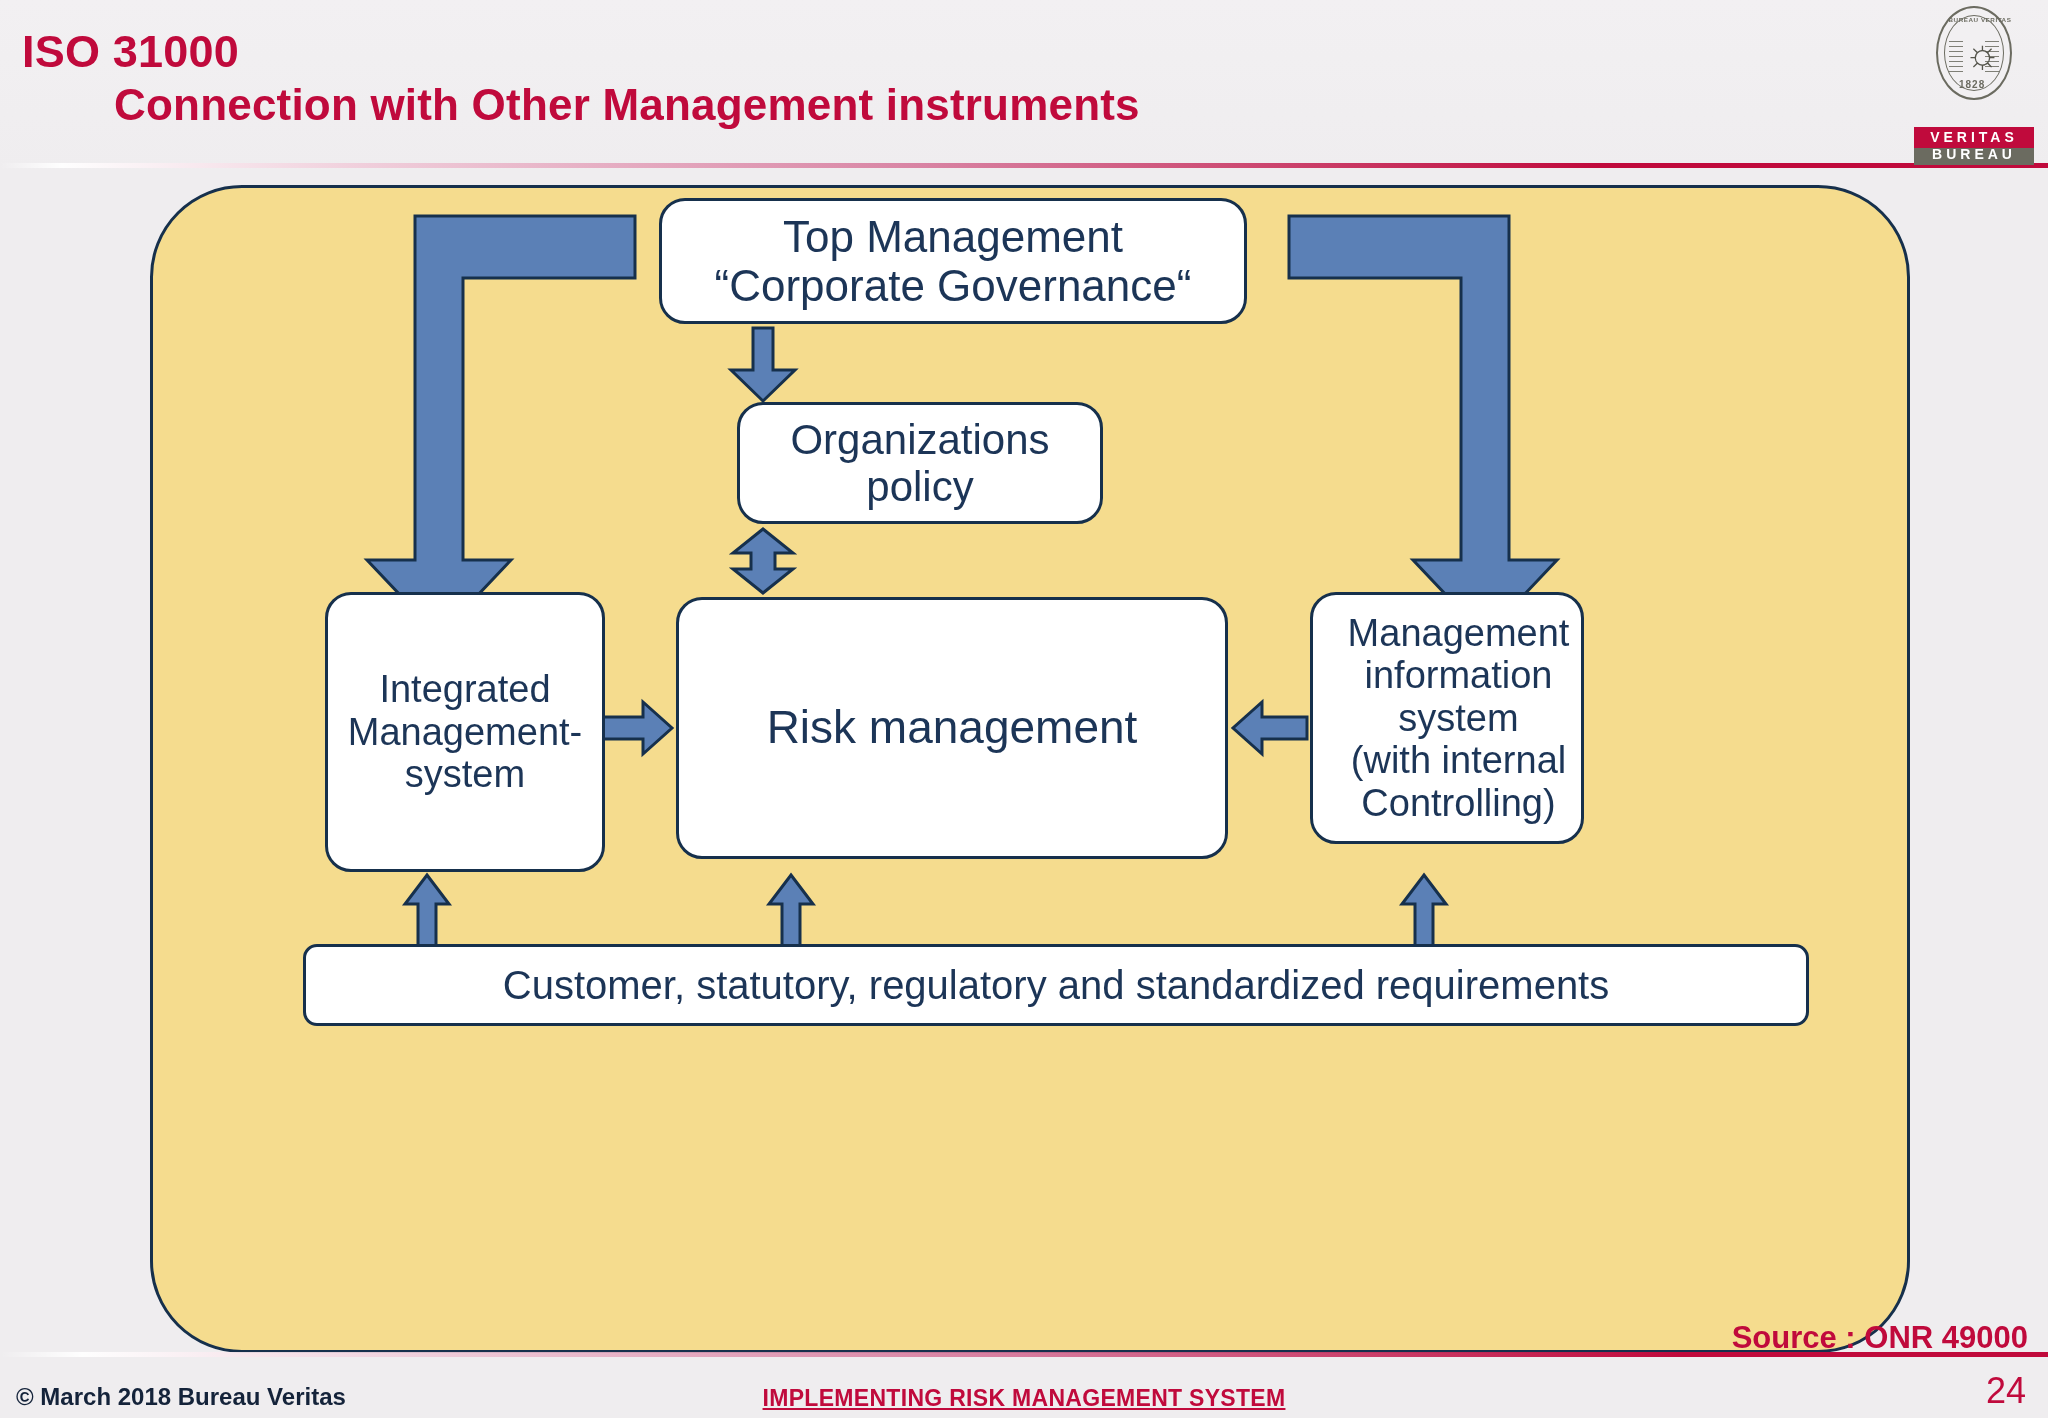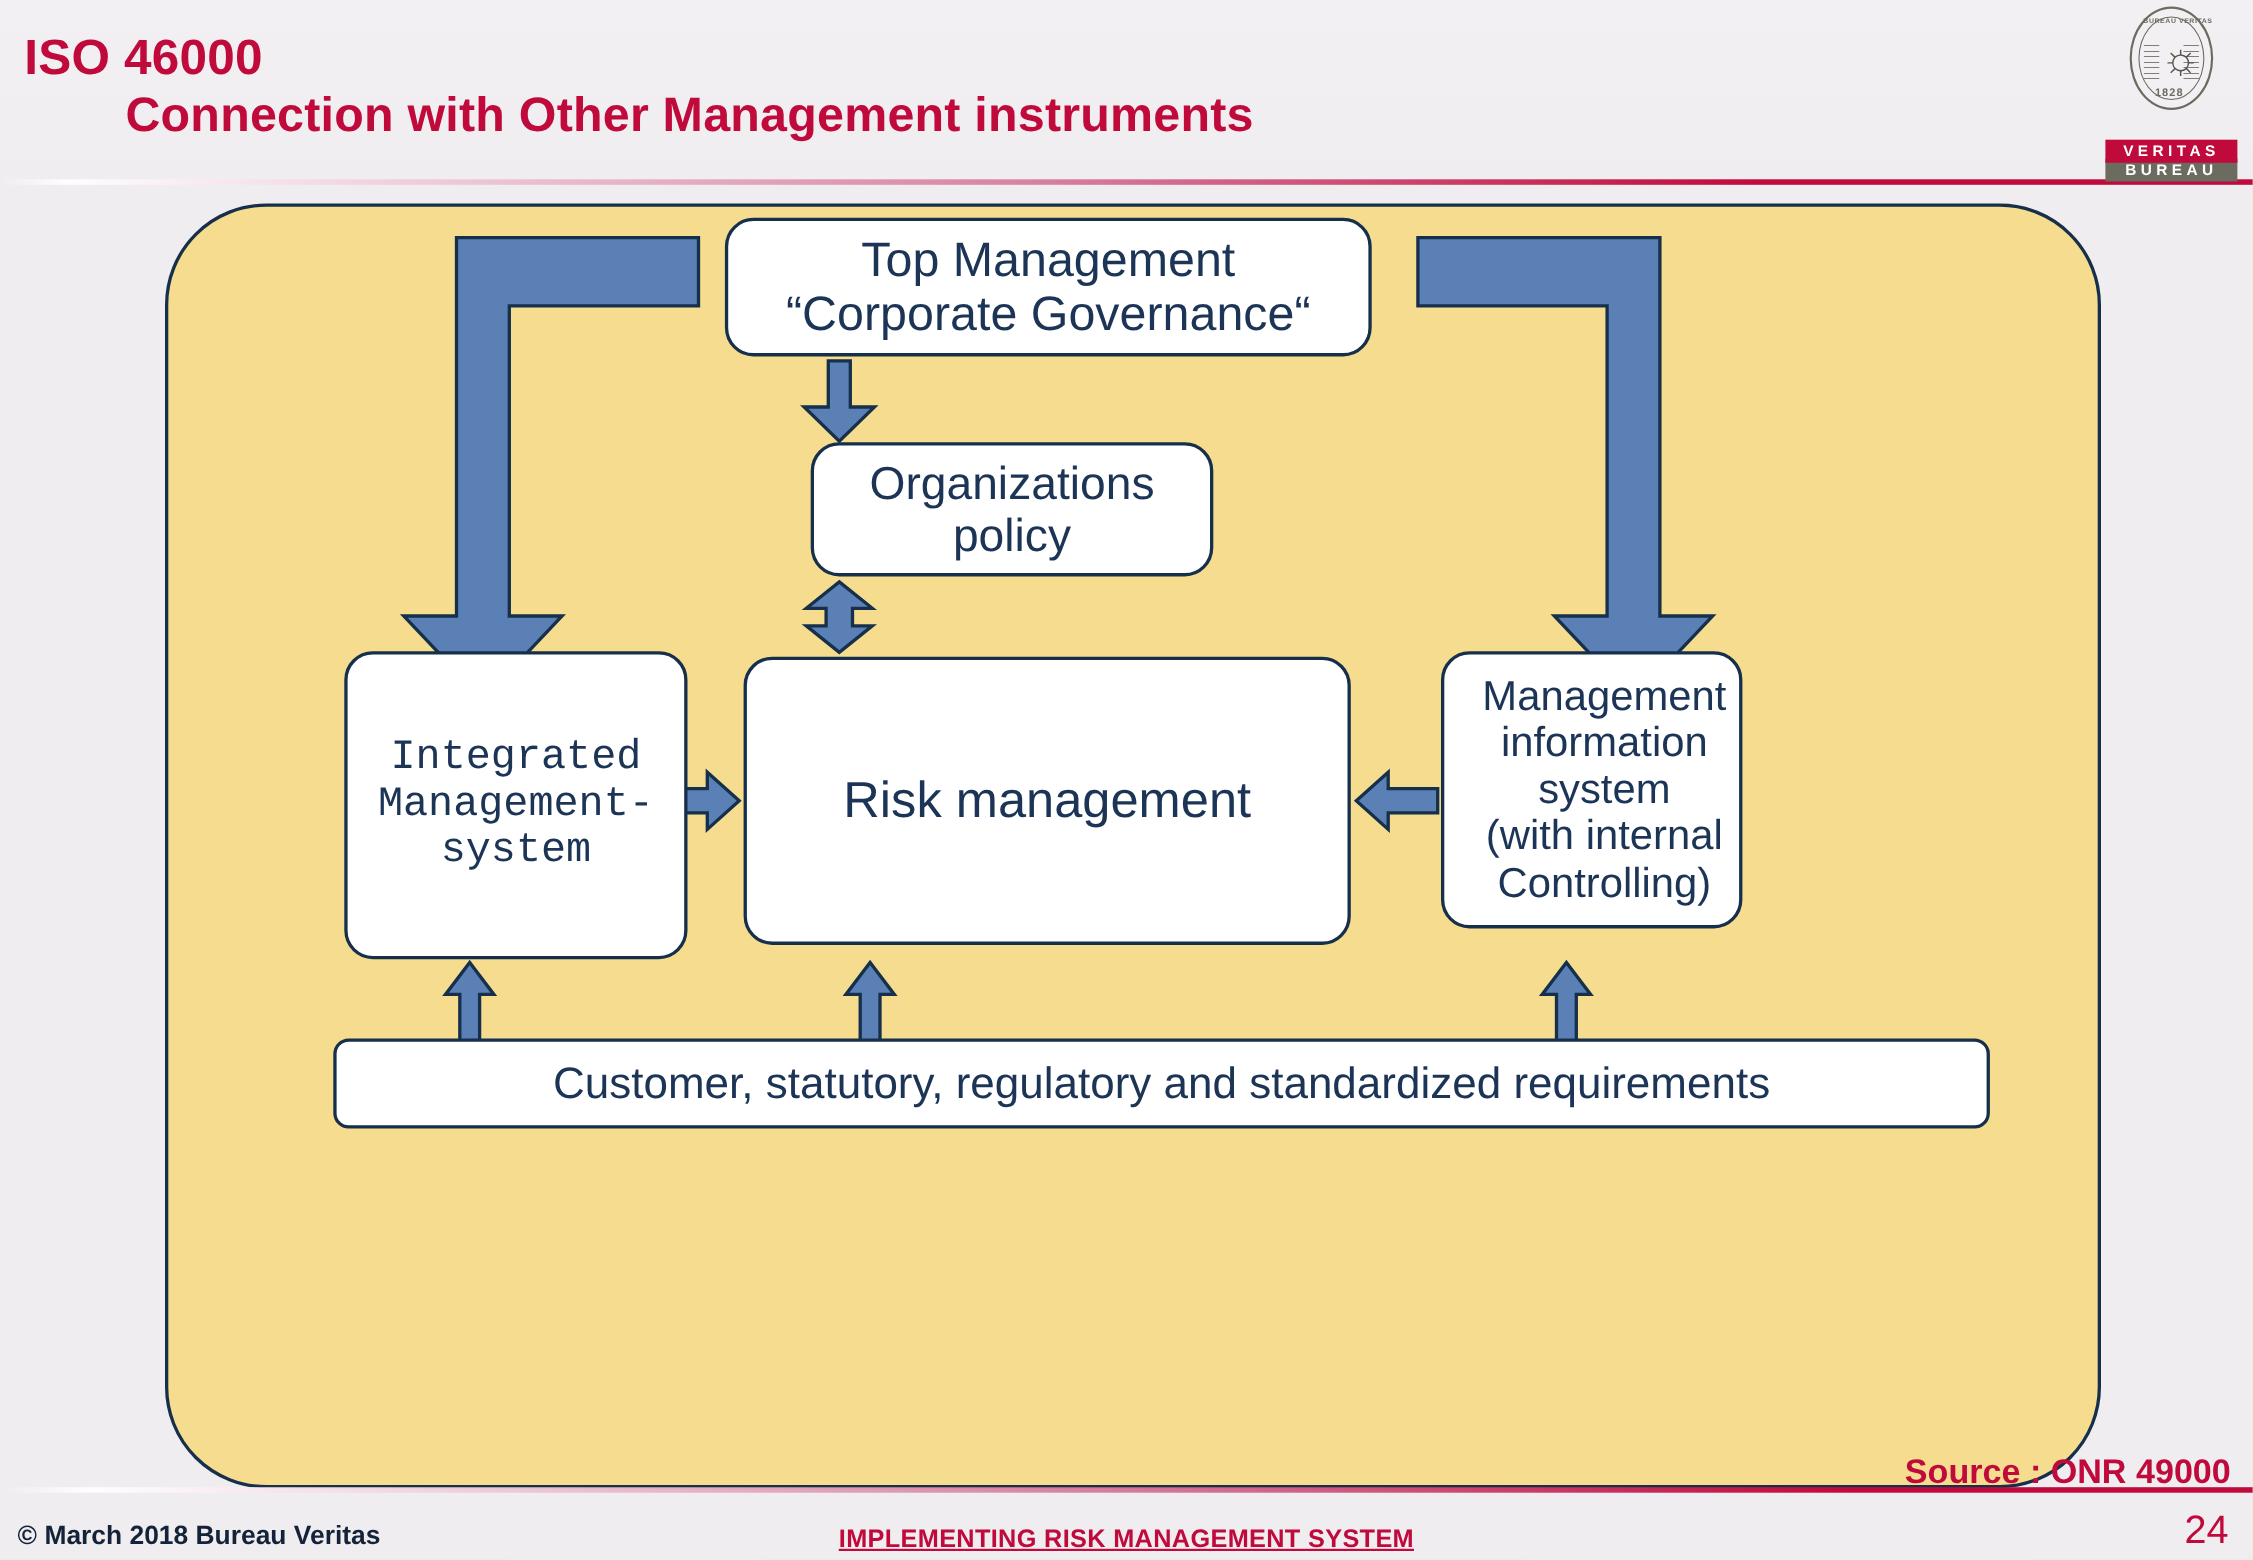--- a/index.html
+++ b/index.html
@@ -150,24 +150,23 @@
     left: 506px; top: 10px;
     width: 588px; height: 126px;
     font-size: 44px;
   }
   #node-org-policy {
     left: 584px; top: 214px;
     width: 366px; height: 122px;
     font-size: 42px;
   }
   #node-integrated {
-    left: 160px; top: 404px;
-    width: 312px; height: 280px;
+    left: 172px; top: 404px;
+    width: 280px; height: 280px;
     font-size: 38px;
-    font-family: Liberation Mono, monospace;
   }
   #node-risk {
     left: 523px; top: 409px;
     width: 552px; height: 262px;
     font-size: 46px;
   }
   #node-mis {
     left: 1157px; top: 404px;
     width: 274px; height: 252px;
     font-size: 38px;
@@ -240,21 +239,21 @@
     position: absolute;
     right: 22px; top: 1370px;
     font-size: 36px;
     color: #c00a3c;
   }
 </style>
 </head>
 <body>
 
 <div id="header">
-  <div id="title-line1">ISO 46000</div>
+  <div id="title-line1">ISO 31000</div>
   <div id="title-line2">Connection with Other Management instruments</div>
   <div id="header-rule"></div>
 
   <div id="logo">
     <div id="logo-emblem">
       <div id="logo-emblem-inner"></div>
       <div class="emblem-ring-text" id="emblem-top">BUREAU VERITAS</div>
       <div id="emblem-hatch-l"></div>
       <div id="emblem-hatch-r"></div>
       <div id="emblem-figure">☼</div>

